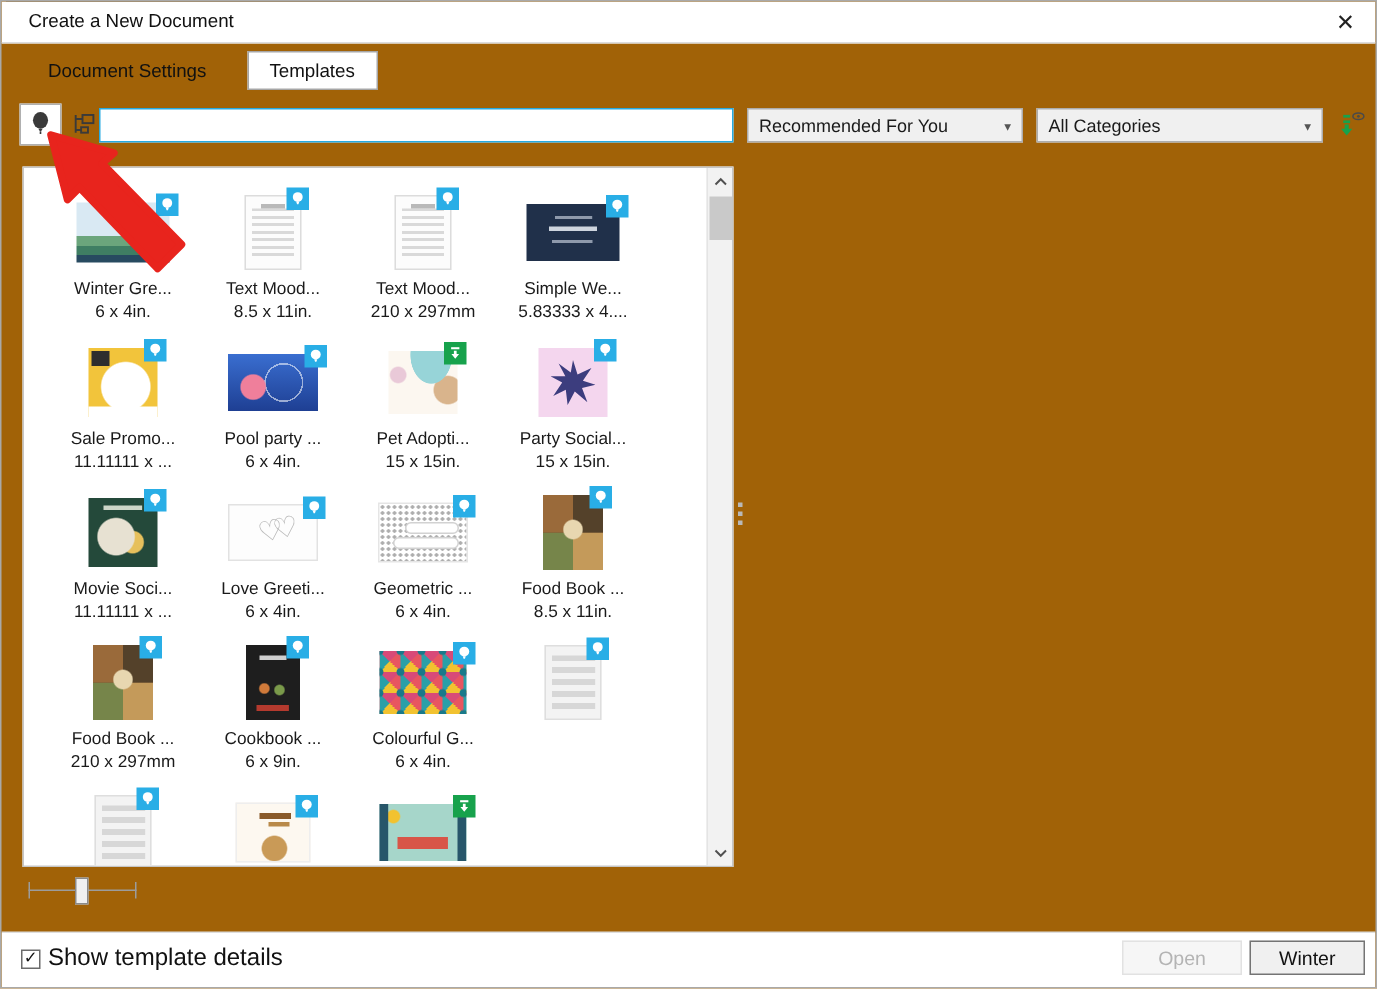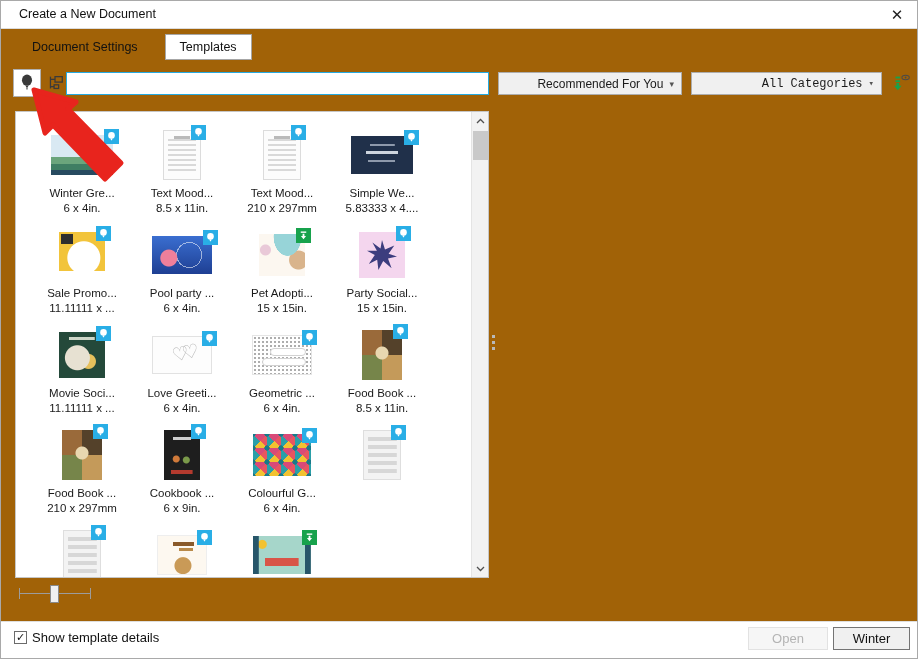--- a/index.html
+++ b/index.html
@@ -21,23 +21,23 @@
 
   
   .toolbar { position:absolute; left:0; top:66px; width:100%; height:34px; }
   .filter-btn { position:absolute; left:12px; top:2px; width:28px; height:28px; background:#fff; border:1px solid #b0b0b0;
                 display:flex; align-items:center; justify-content:center; cursor:pointer; }
   .tree-btn { position:absolute; left:42px; top:5px; width:24px; height:24px; background:none; border:none;
               display:flex; align-items:center; justify-content:center; cursor:pointer; }
   .search-input { position:absolute; left:65px; top:5px; width:423px; height:23px; border:1px solid #26aae1; background:#fff;
                   font-size:12px; padding:0 6px; outline:none; font-family:"Liberation Sans",sans-serif; }
   .dropdown { position:absolute; top:5px; height:23px; background:#f0f0f0; border:1px solid #adadad; display:flex;
-              align-items:center; justify-content:flex-end; padding:0 7px; font-size:12px; cursor:pointer; }
+              align-items:center; justify-content:space-between; padding:0 7px; font-size:12px; cursor:pointer; }
   .dd1 { left:497px; width:184px; }
-  .dd2 { left:690px; width:191px;font-family:Liberation Mono, monospace; }
+  .dd2 { left:690px; width:191px; }
   .dd-arrow { font-size:9px; color:#555; margin-left:6px; }
   .online-toggle { position:absolute; left:888px; top:5px; width:24px; height:24px; background:none; border:none; cursor:pointer; }
 
   
   .list-panel { position:absolute; left:14px; top:110px; width:474px; height:467px; border:1px solid #c6c6c6; background:#fff; overflow:hidden;padding-left:20px; }
   .grid { position:absolute; left:0; top:0; width:455px; padding:14px 0 0 16px; display:grid;
           grid-template-columns:repeat(4,100px); grid-auto-rows:100px; }
   .cell { display:flex; flex-direction:column; align-items:center; cursor:pointer; }
   .thumb-wrap { height:58px; display:flex; align-items:center; justify-content:center; }
   .thumb { position:relative; }
@@ -70,21 +70,21 @@
   .zs-tick { position:absolute; top:3px; width:1px; height:11px; background:#9c9c9c; }
   .zs-tick.left { left:0; } .zs-tick.right { right:0; }
   .zs-handle { position:absolute; left:31px; top:0; width:9px; height:18px; background:#f0f0f0; border:1px solid #8a8a8a; cursor:grab; }
 
   
   .footer-divider { position:absolute; left:0; top:620px; width:100%; height:1px; background:#dedede; }
   .footer { position:absolute; left:0; top:621px; width:100%; height:38px; background:#fff; }
   .chk-row { position:absolute; left:13px; top:8px; display:flex; align-items:center; cursor:pointer; }
   .chk-box { width:13px; height:13px; background:#fff; border:1px solid #6b6b6b; display:flex; align-items:center; justify-content:center;
              font-size:11px; line-height:11px; color:#111; }
-  .chk-label { font-size:13px; margin-left:5px; color:#111; }
+  .chk-label { font-size:16px; margin-left:5px; color:#111; }
   .btn { position:absolute; top:5px; height:23px; font-size:13px; font-family:"Liberation Sans",sans-serif; cursor:pointer; }
   .btn-open { left:747px; width:80px; background:#f6f6f6; border:1px solid #e2e2e2; color:#b4b4b4; cursor:default; }
   .btn-cancel { left:832px; width:77px; background:#f0f0f0; border:1px solid #747474; color:#111; }
 
   
   .red-arrow { position:absolute; left:0; top:0; width:918px; height:659px; pointer-events:none; }
 
   
   .th-winter { width:62px; height:40px;
     background:linear-gradient(180deg,#d9e9f3 0 56%,#6ba57c 56% 72%,#3f7e63 72% 88%,#274a60 88% 100%); }

